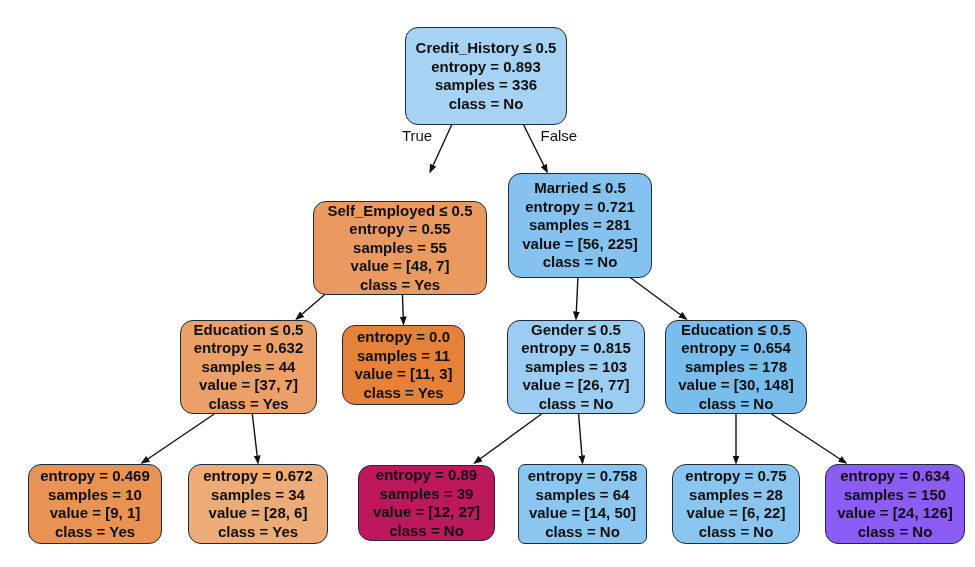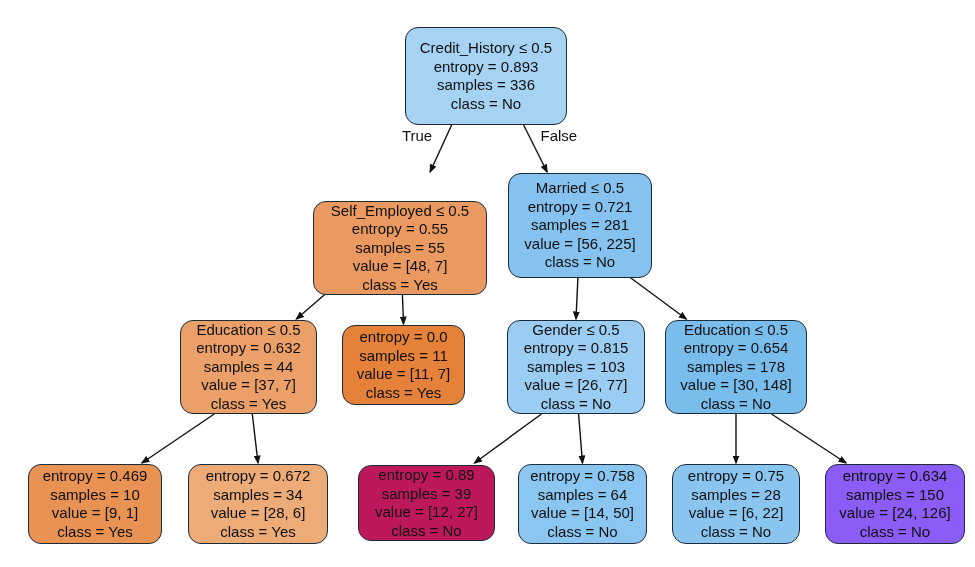--- a/index.html
+++ b/index.html
@@ -30,20 +30,21 @@
     border-radius: 13px;
     display: flex;
     flex-direction: column;
     justify-content: center;
     align-items: center;
     text-align: center;
     color: #101010;
     font-size: 15px;
     line-height: 18.5px;
     padding: 2px 4px;
+    font-weight: bold;
   }
   .tree-node .node-line {
     white-space: nowrap;
     display: block;
   }
   .edge-label {
     font-size: 15px;
     fill: #111111;
   }
 </style>
@@ -95,21 +96,21 @@
     <div class="tree-node" style="left: 180px; top: 320px; width: 137px; height: 94px; background: rgb(235, 160, 106);">
       <span class="node-line">Education ≤ 0.5</span>
       <span class="node-line">entropy = 0.632</span>
       <span class="node-line">samples = 44</span>
       <span class="node-line">value = [37, 7]</span>
       <span class="node-line">class = Yes</span>
     </div>
     <div class="tree-node" style="left: 342px; top: 325px; width: 123px; height: 80px; background: rgb(229, 129, 57);">
       <span class="node-line">entropy = 0.0</span>
       <span class="node-line">samples = 11</span>
-      <span class="node-line">value = [11, 7]</span>
+      <span class="node-line">value = [11, 3]</span>
       <span class="node-line">class = Yes</span>
     </div>
     <div class="tree-node" style="left: 507px; top: 320px; width: 138px; height: 94px; background: rgb(155, 205, 242);">
       <span class="node-line">Gender ≤ 0.5</span>
       <span class="node-line">entropy = 0.815</span>
       <span class="node-line">samples = 103</span>
       <span class="node-line">value = [26, 77]</span>
       <span class="node-line">class = No</span>
     </div>
     <div class="tree-node" style="left: 665px; top: 320px; width: 142px; height: 94px; background: rgb(121, 189, 237);">
@@ -130,21 +131,21 @@
       <span class="node-line">samples = 34</span>
       <span class="node-line">value = [28, 6]</span>
       <span class="node-line">class = Yes</span>
     </div>
     <div class="tree-node" style="left: 358px; top: 465px; width: 137px; height: 76px; background: #be185d;">
       <span class="node-line">entropy = 0.89</span>
       <span class="node-line">samples = 39</span>
       <span class="node-line">value = [12, 27]</span>
       <span class="node-line">class = No</span>
     </div>
-    <div class="tree-node" style="left: 518px; top: 464px; width: 129px; height: 80px; background: rgb(139, 198, 240);">
+    <div class="tree-node" style="left: 518px; top: 464px; width: 129px; height: 80px; background: rgb(139, 198, 240); border-radius: 7px;">
       <span class="node-line">entropy = 0.758</span>
       <span class="node-line">samples = 64</span>
       <span class="node-line">value = [14, 50]</span>
       <span class="node-line">class = No</span>
     </div>
     <div class="tree-node" style="left: 672px; top: 464px; width: 128px; height: 80px; background: rgb(138, 197, 240); border-radius: 14px;">
       <span class="node-line">entropy = 0.75</span>
       <span class="node-line">samples = 28</span>
       <span class="node-line">value = [6, 22]</span>
       <span class="node-line">class = No</span>

